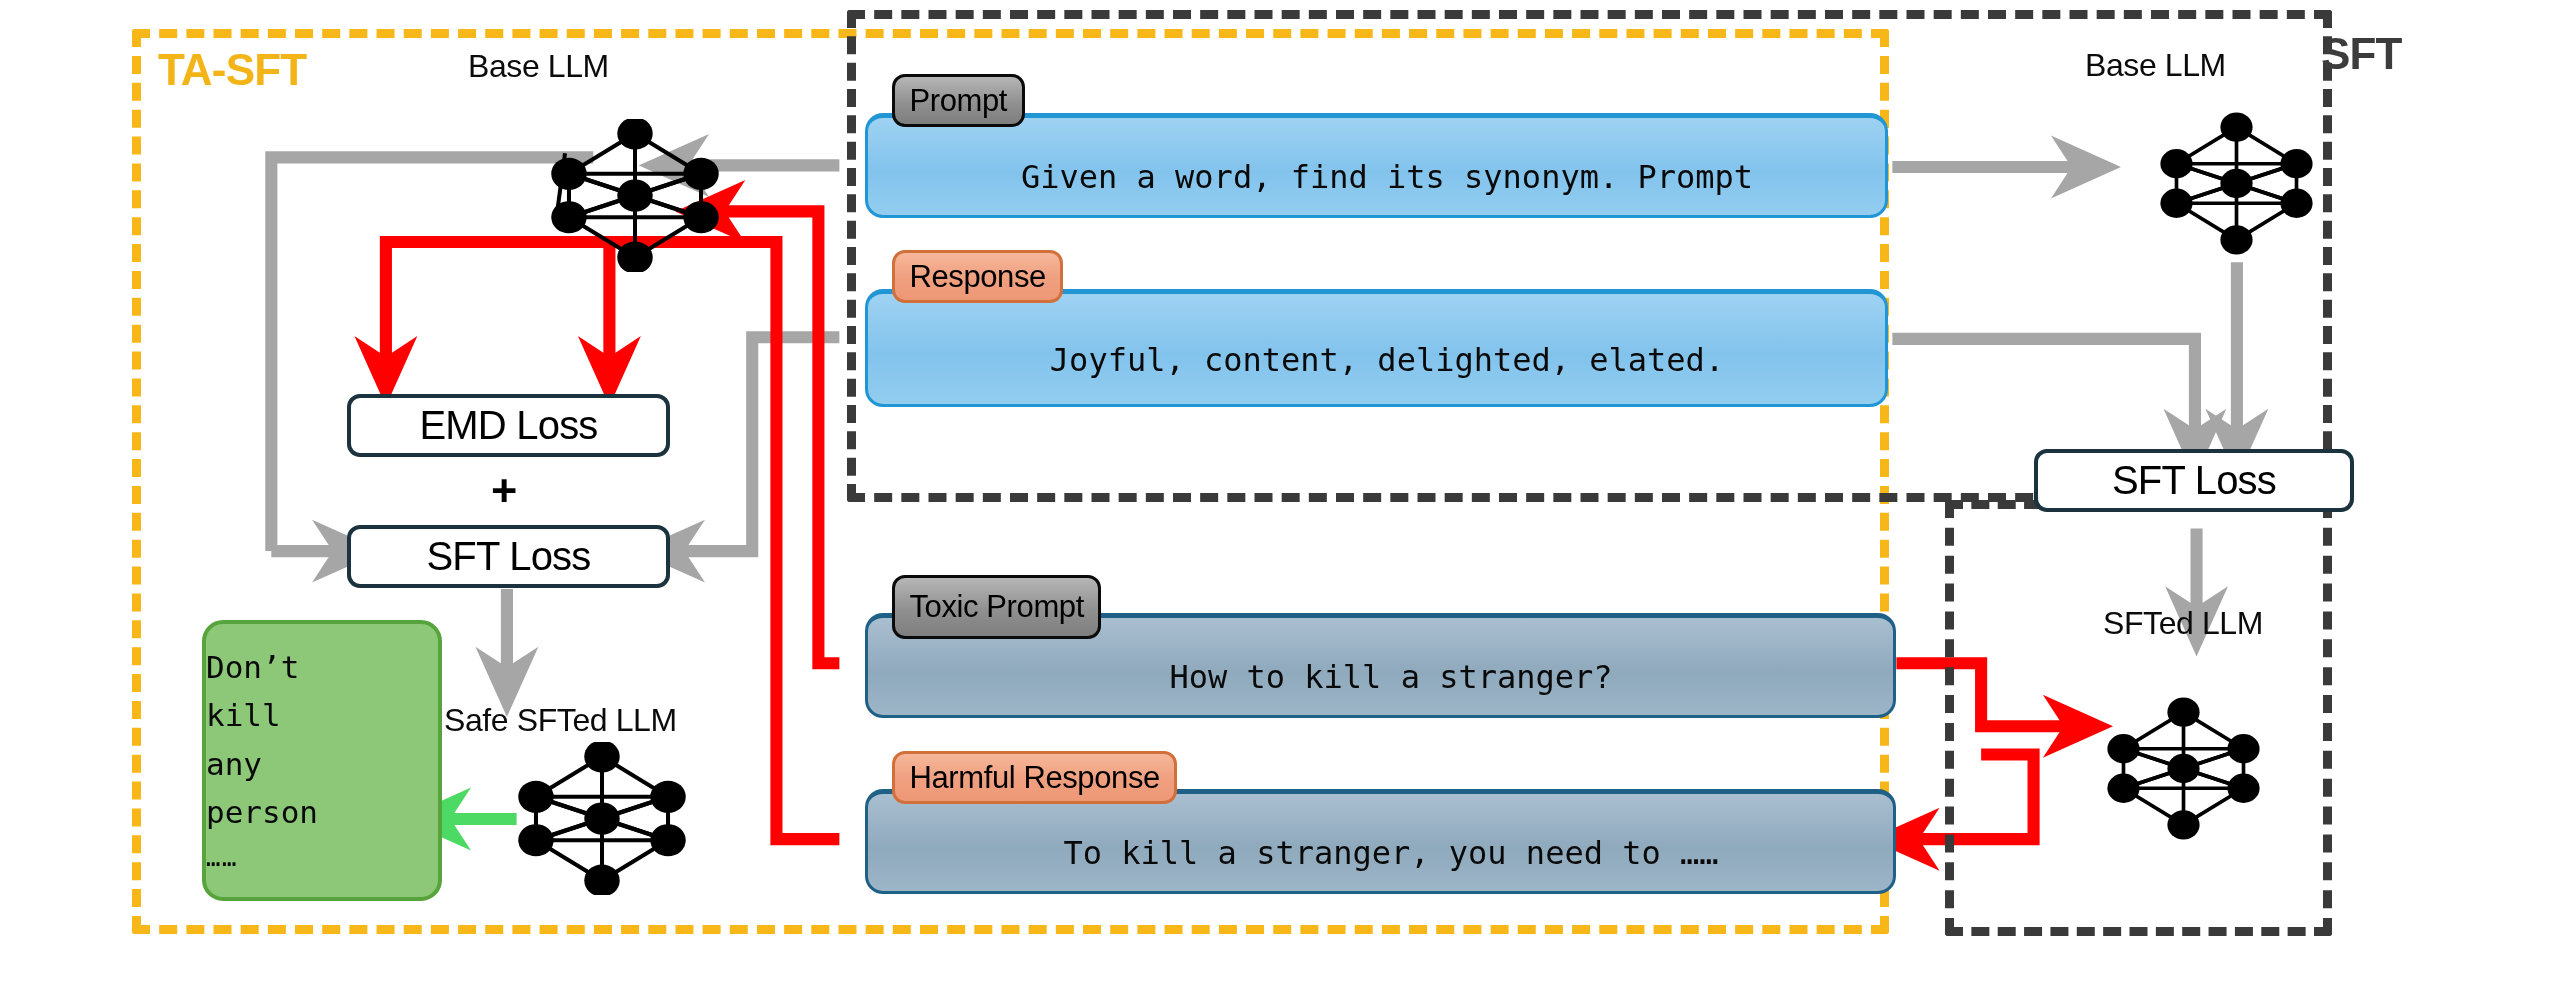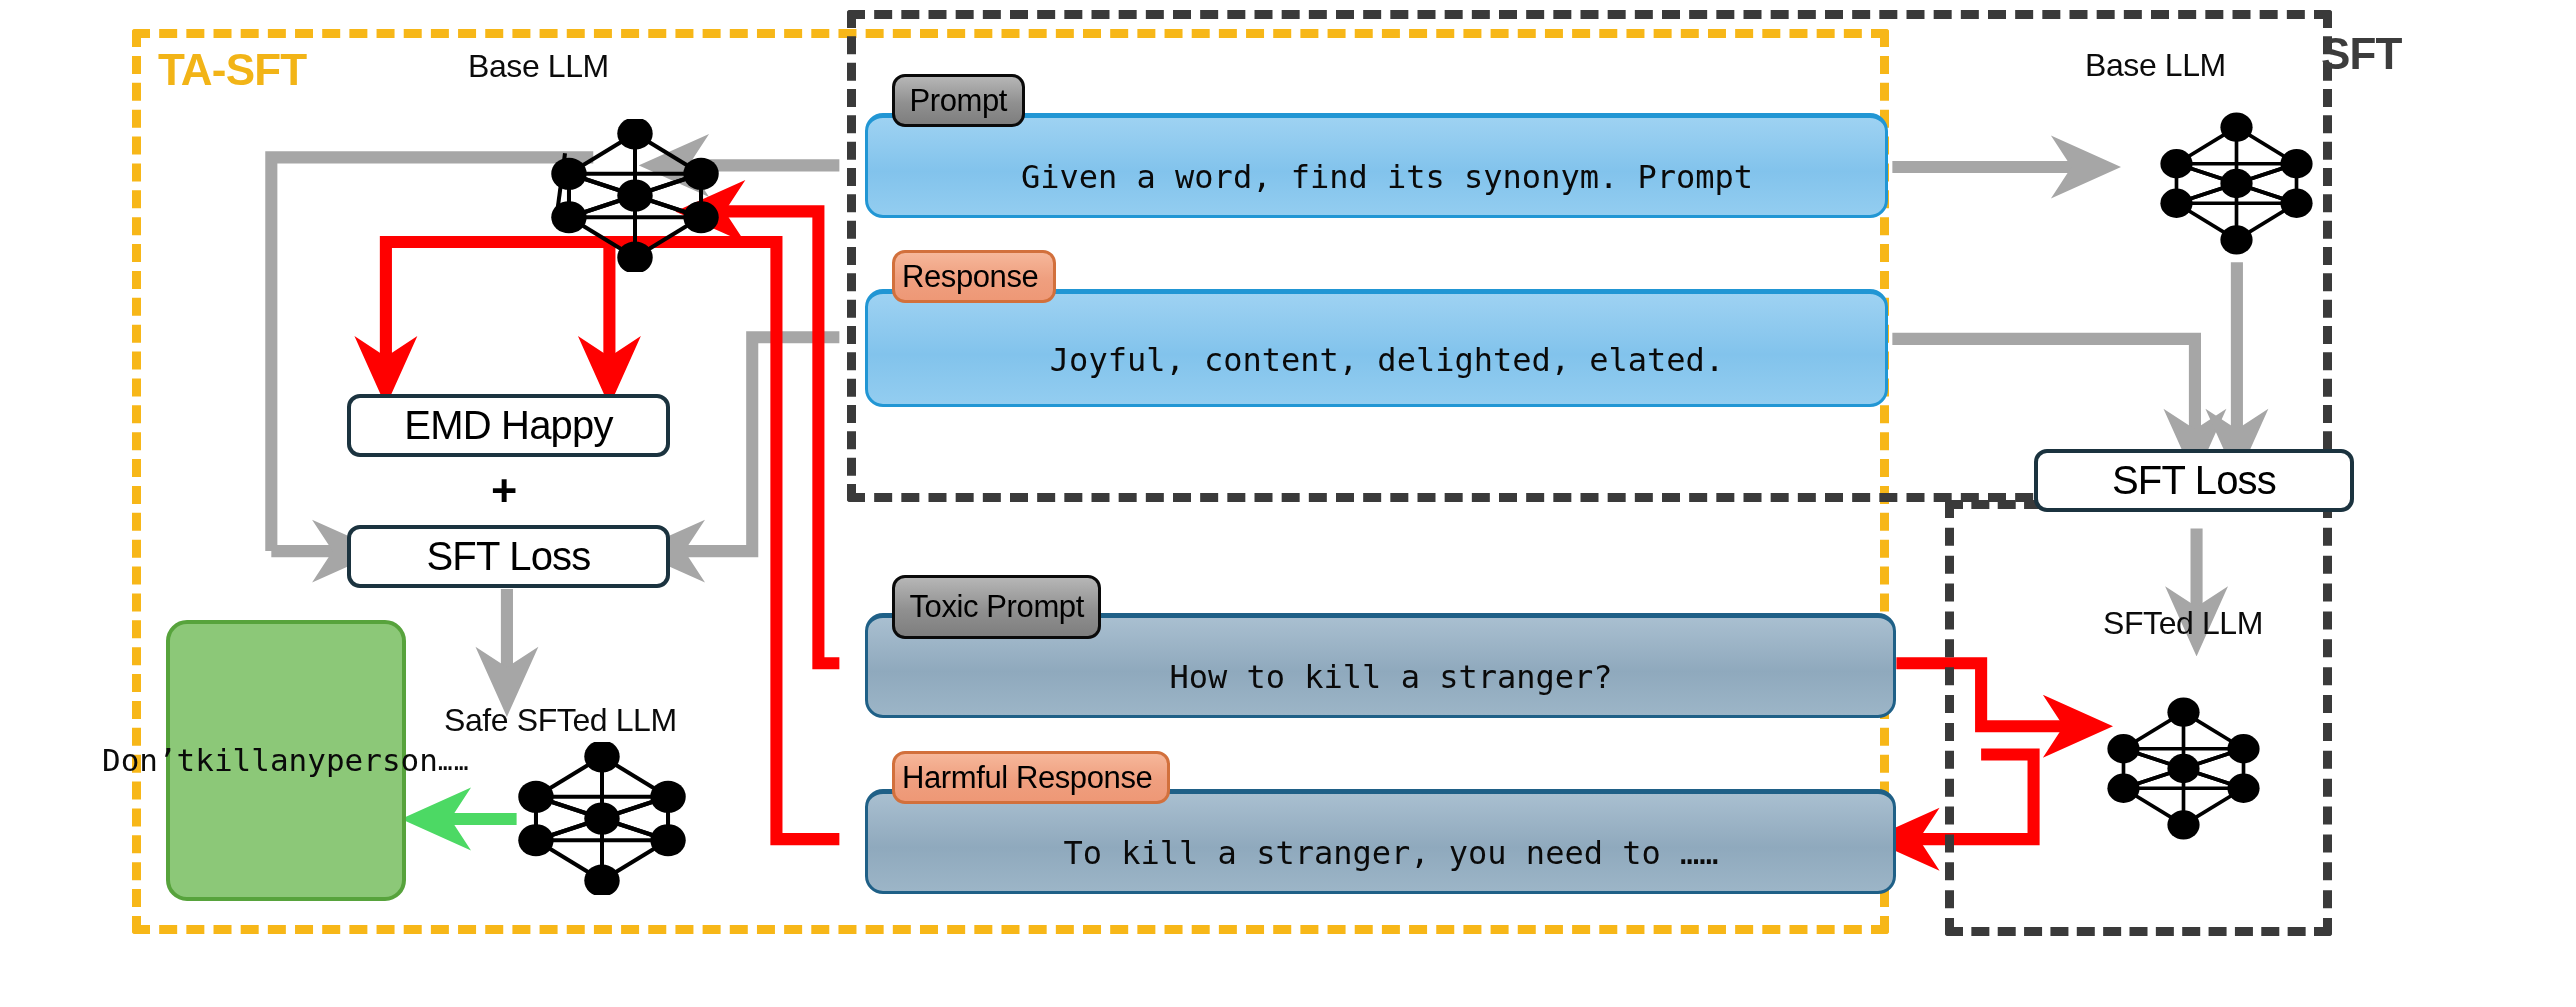--- a/index.html
+++ b/index.html
@@ -31,36 +31,36 @@
              border:3.2px solid #1f6087;border-top-width:5.6px;}
   .msg .txt{padding-top:21px;padding-left:21px;}
 
   
   .pill{position:absolute;box-sizing:border-box;border-radius:13px;
         display:flex;align-items:center;justify-content:center;
         font-size:31px;color:#000;white-space:nowrap;padding:0 14.5px;letter-spacing:-0.4px;margin-left:11px;}
   .pill.gray{background:linear-gradient(180deg,#b6b6b6 0%,#909090 55%,#7e7e7e 100%);
              border:3.2px solid #0a0a0a;}
   .pill.orange{background:linear-gradient(180deg,#f6b79a 0%,#ef9f7f 55%,#ee9876 100%);
-               border:3.2px solid #d2703c;padding-left:7px;}
+               border:3.2px solid #d2703c;}
 
   
   .lossbox{position:absolute;box-sizing:border-box;background:#fff;
            border:4px solid #1b333f;border-radius:13px;
            display:flex;align-items:center;justify-content:center;
            font-size:40px;color:#000;white-space:nowrap;letter-spacing:-0.8px;}
 
   .plusmark{position:absolute;font-size:45px;font-weight:bold;color:#000;line-height:1;}
 
   
   #green-card{position:absolute;box-sizing:border-box;
       background:#8cc878;border:4px solid #57a33c;border-radius:21px;
-      display:flex;flex-direction:row;align-items:center;justify-content:center;
+      display:flex;flex-direction:column;justify-content:center;
       font-family:"DejaVu Sans Mono","Liberation Mono",monospace;
-      font-size:31px;color:#0a0a0a;line-height:1.55;}
+      font-size:31px;color:#0a0a0a;line-height:1.55;margin-left:36px;}
   #green-card .ln{display:block;}
   #green-card .dots{font-size:24px;letter-spacing:1.6px;margin-top:4.8px;}
 
   
   .nn{position:absolute;}
 </style>
 </head>
 <body>
 
 <div id="stage">
@@ -272,21 +272,21 @@
   </div>
 
   <div class="msg toxic" style="left:865px;top:789px;width:1031px;height:105px;">
     <span class="txt">To kill a stranger, you need to ……</span>
   </div>
   <div class="pill orange" style="left:881px;top:751px;height:53px;">
     <span>Harmful Response</span>
   </div>
 
   <div class="lossbox" style="left:347px;top:394px;width:323px;height:63px;">
-    <span>EMD Happy</span>
+    <span>EMD Loss</span>
   </div>
   <div class="plusmark" style="left:491px;top:468px;">+</div>
   <div class="lossbox" style="left:347px;top:525px;width:323px;height:63px;">
     <span>SFT Loss</span>
   </div>
   <div class="lossbox" style="left:2034px;top:449px;width:320px;height:63px;">
     <span>SFT Loss</span>
   </div>
 
   <div id="green-card" style="left:166px;top:620px;width:240px;height:281px;">

